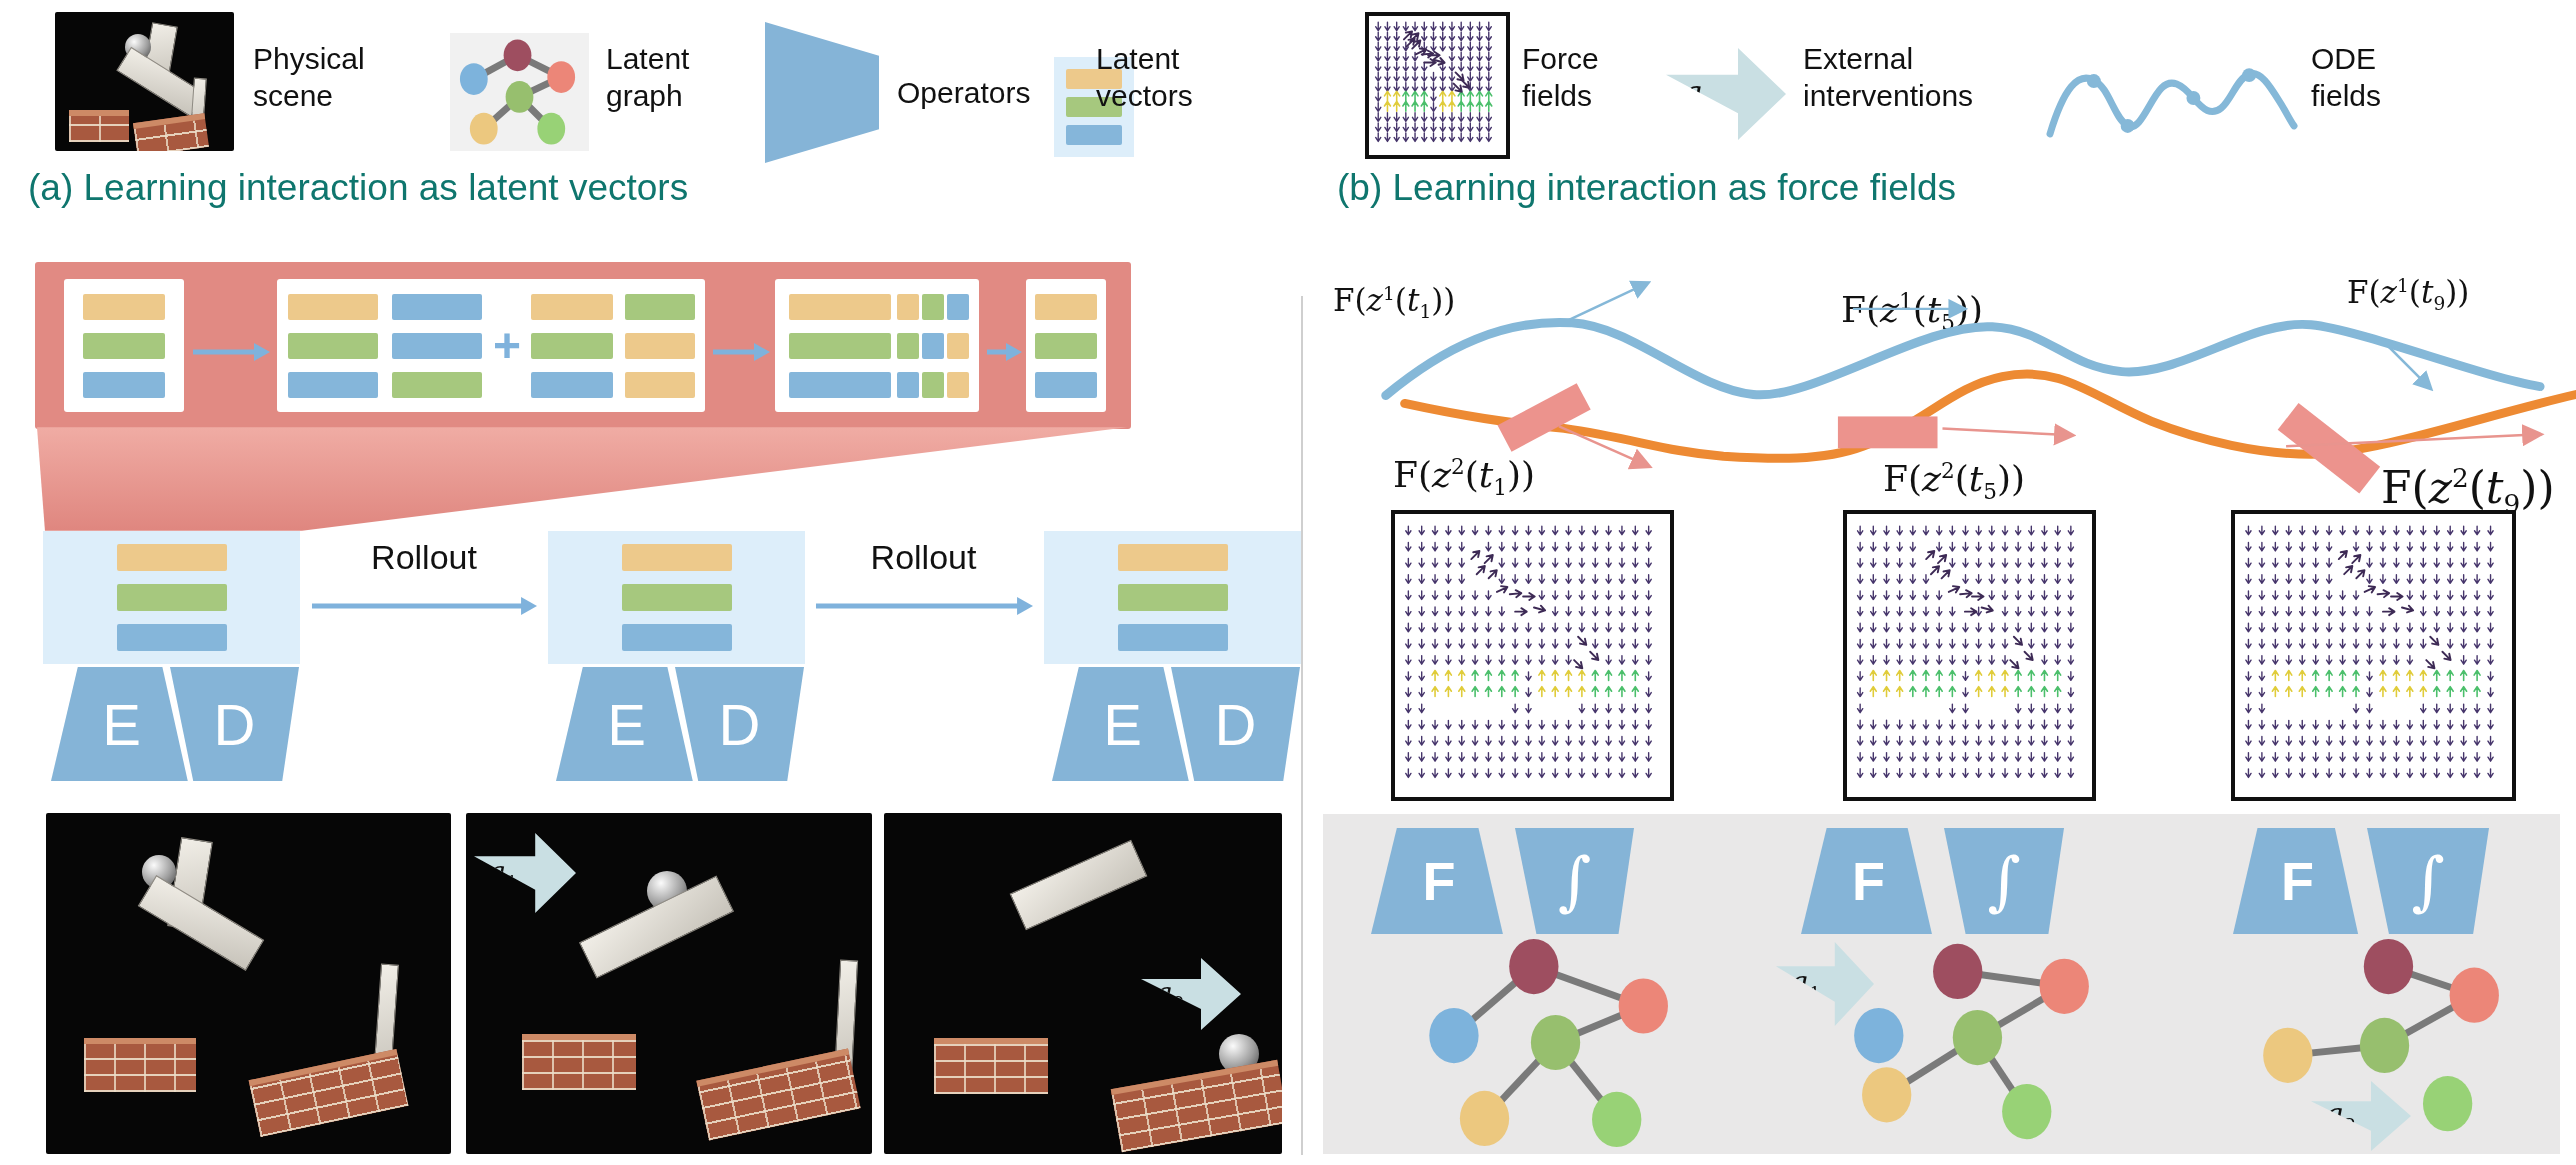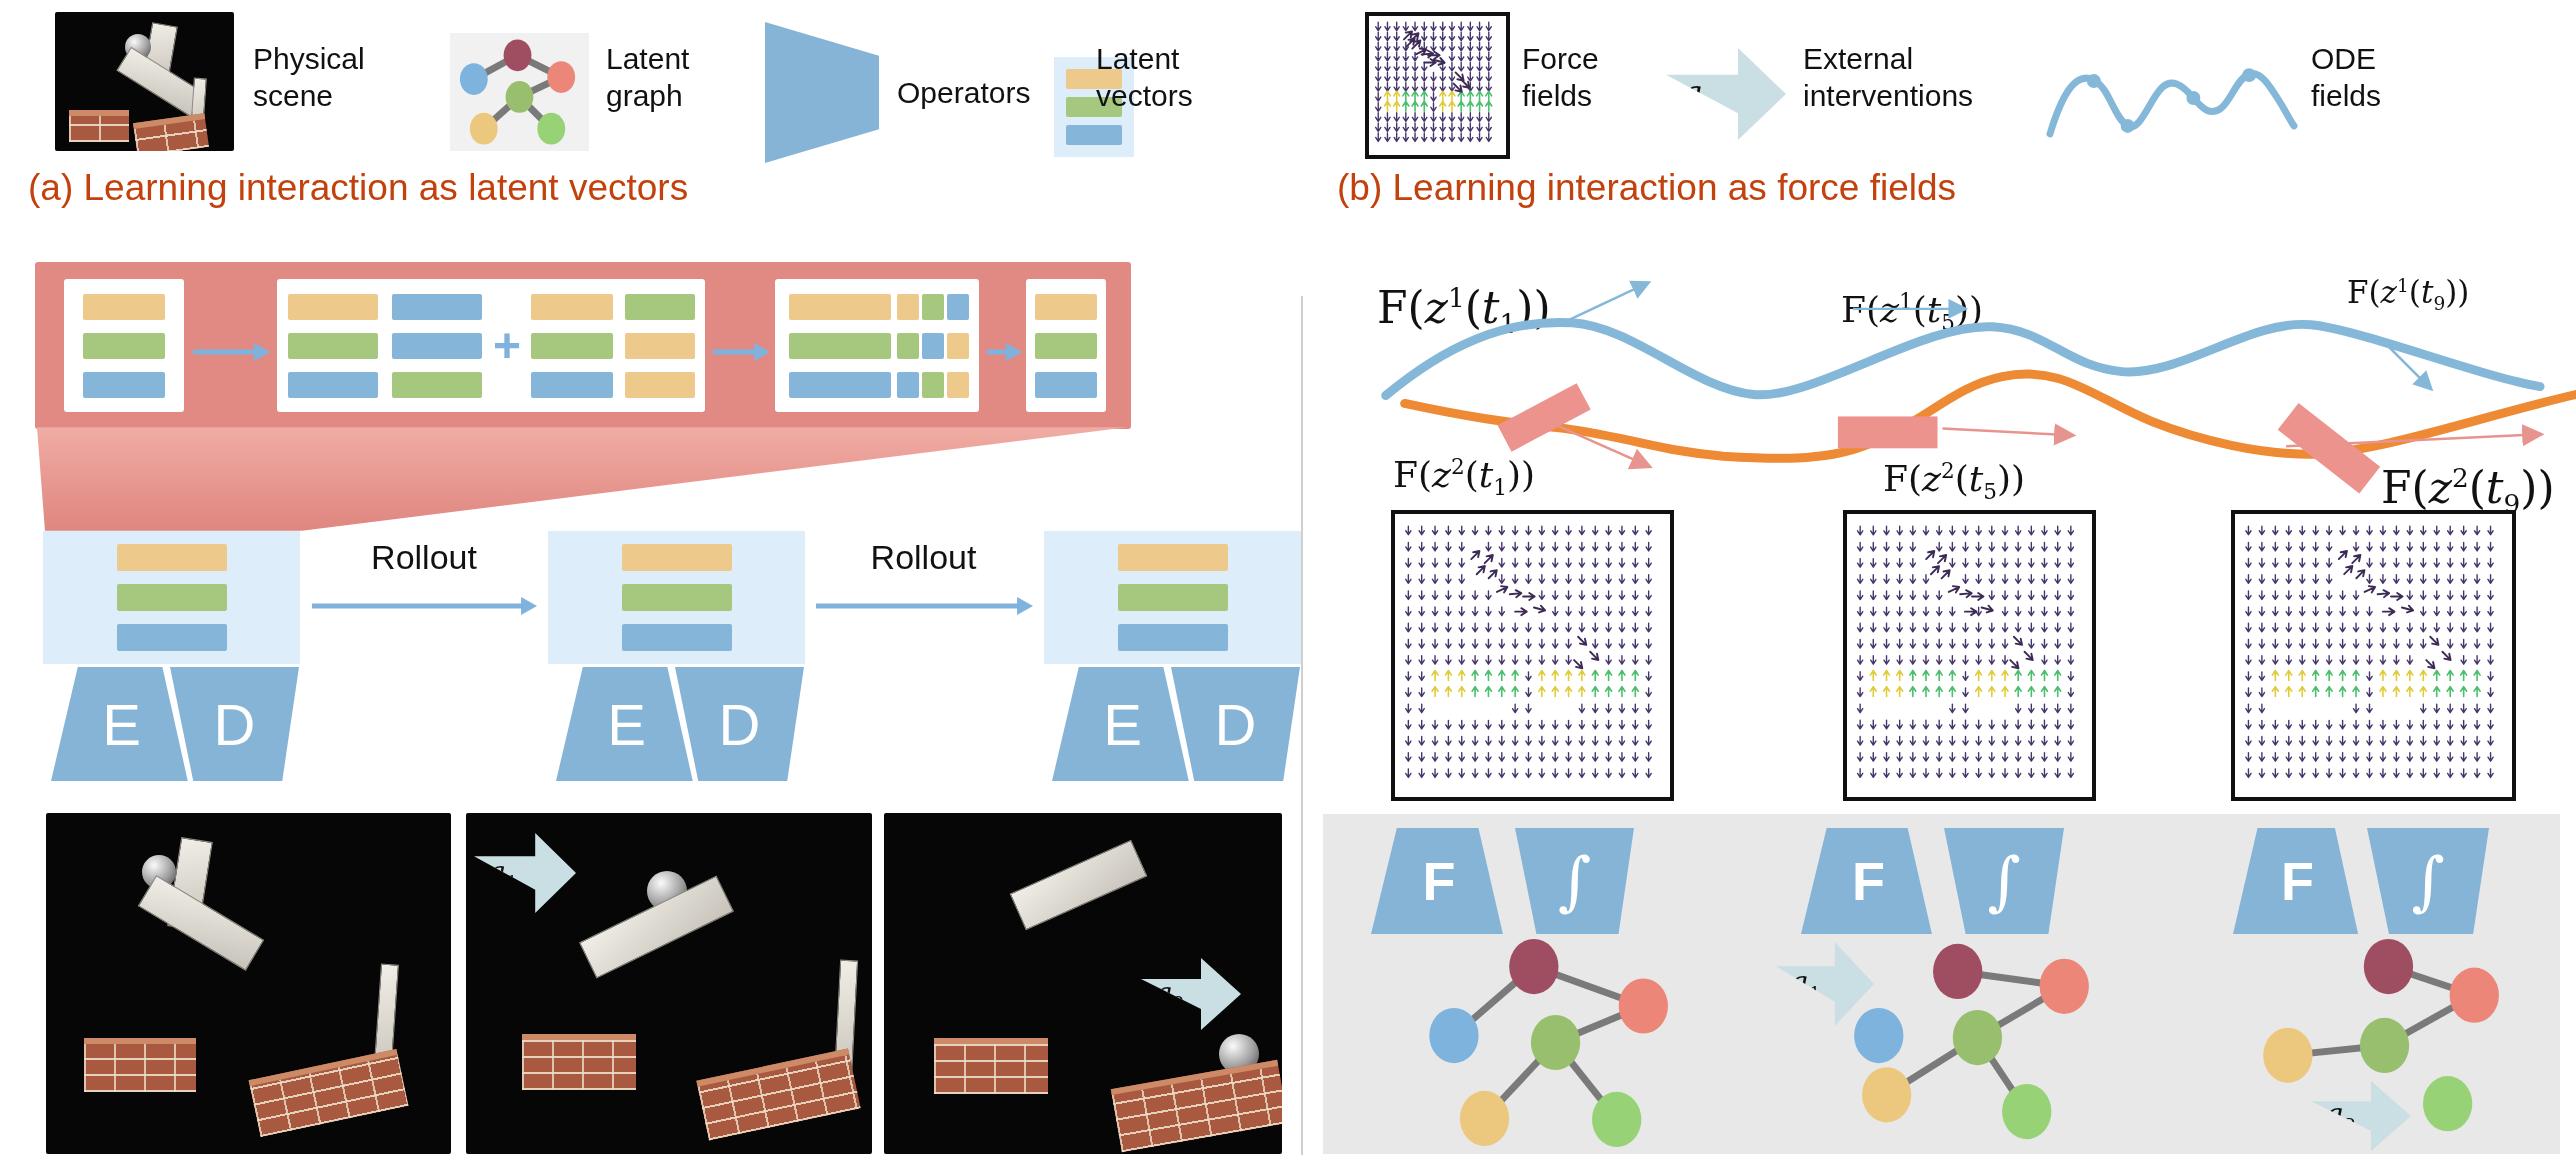--- a/index.html
+++ b/index.html
@@ -1,20 +1,20 @@
 <!DOCTYPE html>
 <html style="--salmon: #e18a83; --funnel-top: #f0aca4; --funnel-bottom: #df867f; --latent-bg: #ddeefa; --op-blue: #85b4d7; --arrow-blue: #7fb2dc; --ai-fill: #c9dfe3; --gray-bg: #e9e8e8; --tblue: #85b8d8; --torange: #ed8a33; --pinkb: #ec938d; --pinka: #e8948e;"><head>
 <meta charset="utf-8">
 <style>
   html,body{margin:0;padding:0;background:#fff;}
   .page{position:relative;width:2576px;height:1165px;background:#fff;overflow:hidden;
         font-family:"Liberation Sans",sans-serif;color:#111;}
   .abs{position:absolute;}
   .lbl{font-size:30px;line-height:37px;color:#111;}
-  .title{font-size:37px;color:#c2410c;white-space:nowrap;}
+  .title{font-size:37px;color:#0f766e;white-space:nowrap;}
   .math{font-family:"DejaVu Serif","Liberation Serif",serif;}
   .m-u{font-style:normal;}
   .m-i{font-style:italic;}
   .m-sup{vertical-align:super;font-size:60%;font-style:normal;}
   .m-sub{vertical-align:sub;font-size:60%;font-style:normal;}
   
   .redbox{background:var(--salmon);border-radius:3px;}
   .card{background:#fff;border-radius:3px;position:absolute;top:279px;height:133px;}
   .vstack{display:flex;flex-direction:column;gap:13px;align-items:center;justify-content:center;height:100%;}
   .bar{height:26px;border-radius:2px;flex:0 0 auto;}
@@ -447,21 +447,21 @@
       <span class="sym math" style="font-size:30px;"><span class="m-i">a</span><span class="m-sub">2</span></span>
     </div>
     <div class="abs brick" style="left:50px;top:225px;width:114px;height:50px;"></div>
     <div class="abs sphere" style="left:335px;top:221px;width:40px;height:40px;"></div>
     <div class="abs brick" style="left:231px;top:261px;width:169px;height:58px;transform:rotate(-10deg);"></div>
   </div>
 
   <div class="abs divider" style="left:1301px;top:296px;width:2px;height:859px;"></div>
   <div class="abs title" style="left:1337px;top:167px;">(b) Learning interaction as force fields</div>
 
-  <div class="abs math" style="left:1333px;top:282px;font-size:44px;margin-left:44px;"><span class="m-u">F(</span><span class="m-i">z</span><span class="m-sup">1</span><span class="m-u">(</span><span class="m-i">t</span><span class="m-sub">1</span><span class="m-u">))</span></div>
+  <div class="abs math" style="left:1333px;top:282px;font-size:31px;"><span class="m-u">F(</span><span class="m-i">z</span><span class="m-sup">1</span><span class="m-u">(</span><span class="m-i">t</span><span class="m-sub">1</span><span class="m-u">))</span></div>
   <div class="abs math" style="left:1841px;top:289px;font-size:36px;"><span class="m-u">F(</span><span class="m-i">z</span><span class="m-sup">1</span><span class="m-u">(</span><span class="m-i">t</span><span class="m-sub">5</span><span class="m-u">))</span></div>
   <div class="abs math" style="left:2347px;top:274px;font-size:31px;"><span class="m-u">F(</span><span class="m-i">z</span><span class="m-sup">1</span><span class="m-u">(</span><span class="m-i">t</span><span class="m-sub">9</span><span class="m-u">))</span></div>
 
   <svg class="abs" style="left:1305px;top:277px;" width="1271" height="247" viewBox="0 0 1276 248">
     <defs>
       <marker id="mb" viewBox="0 0 10 10" refX="8" refY="5" markerWidth="8" markerHeight="8" orient="auto">
           <path d="M0 0L10 5L0 10z" style="fill:var(--tblue);"></path>
         </marker>
       <marker id="mp" viewBox="0 0 10 10" refX="8" refY="5" markerWidth="9" markerHeight="9" orient="auto">
           <path d="M0 0L10 5L0 10z" style="fill:var(--pinka);"></path>

